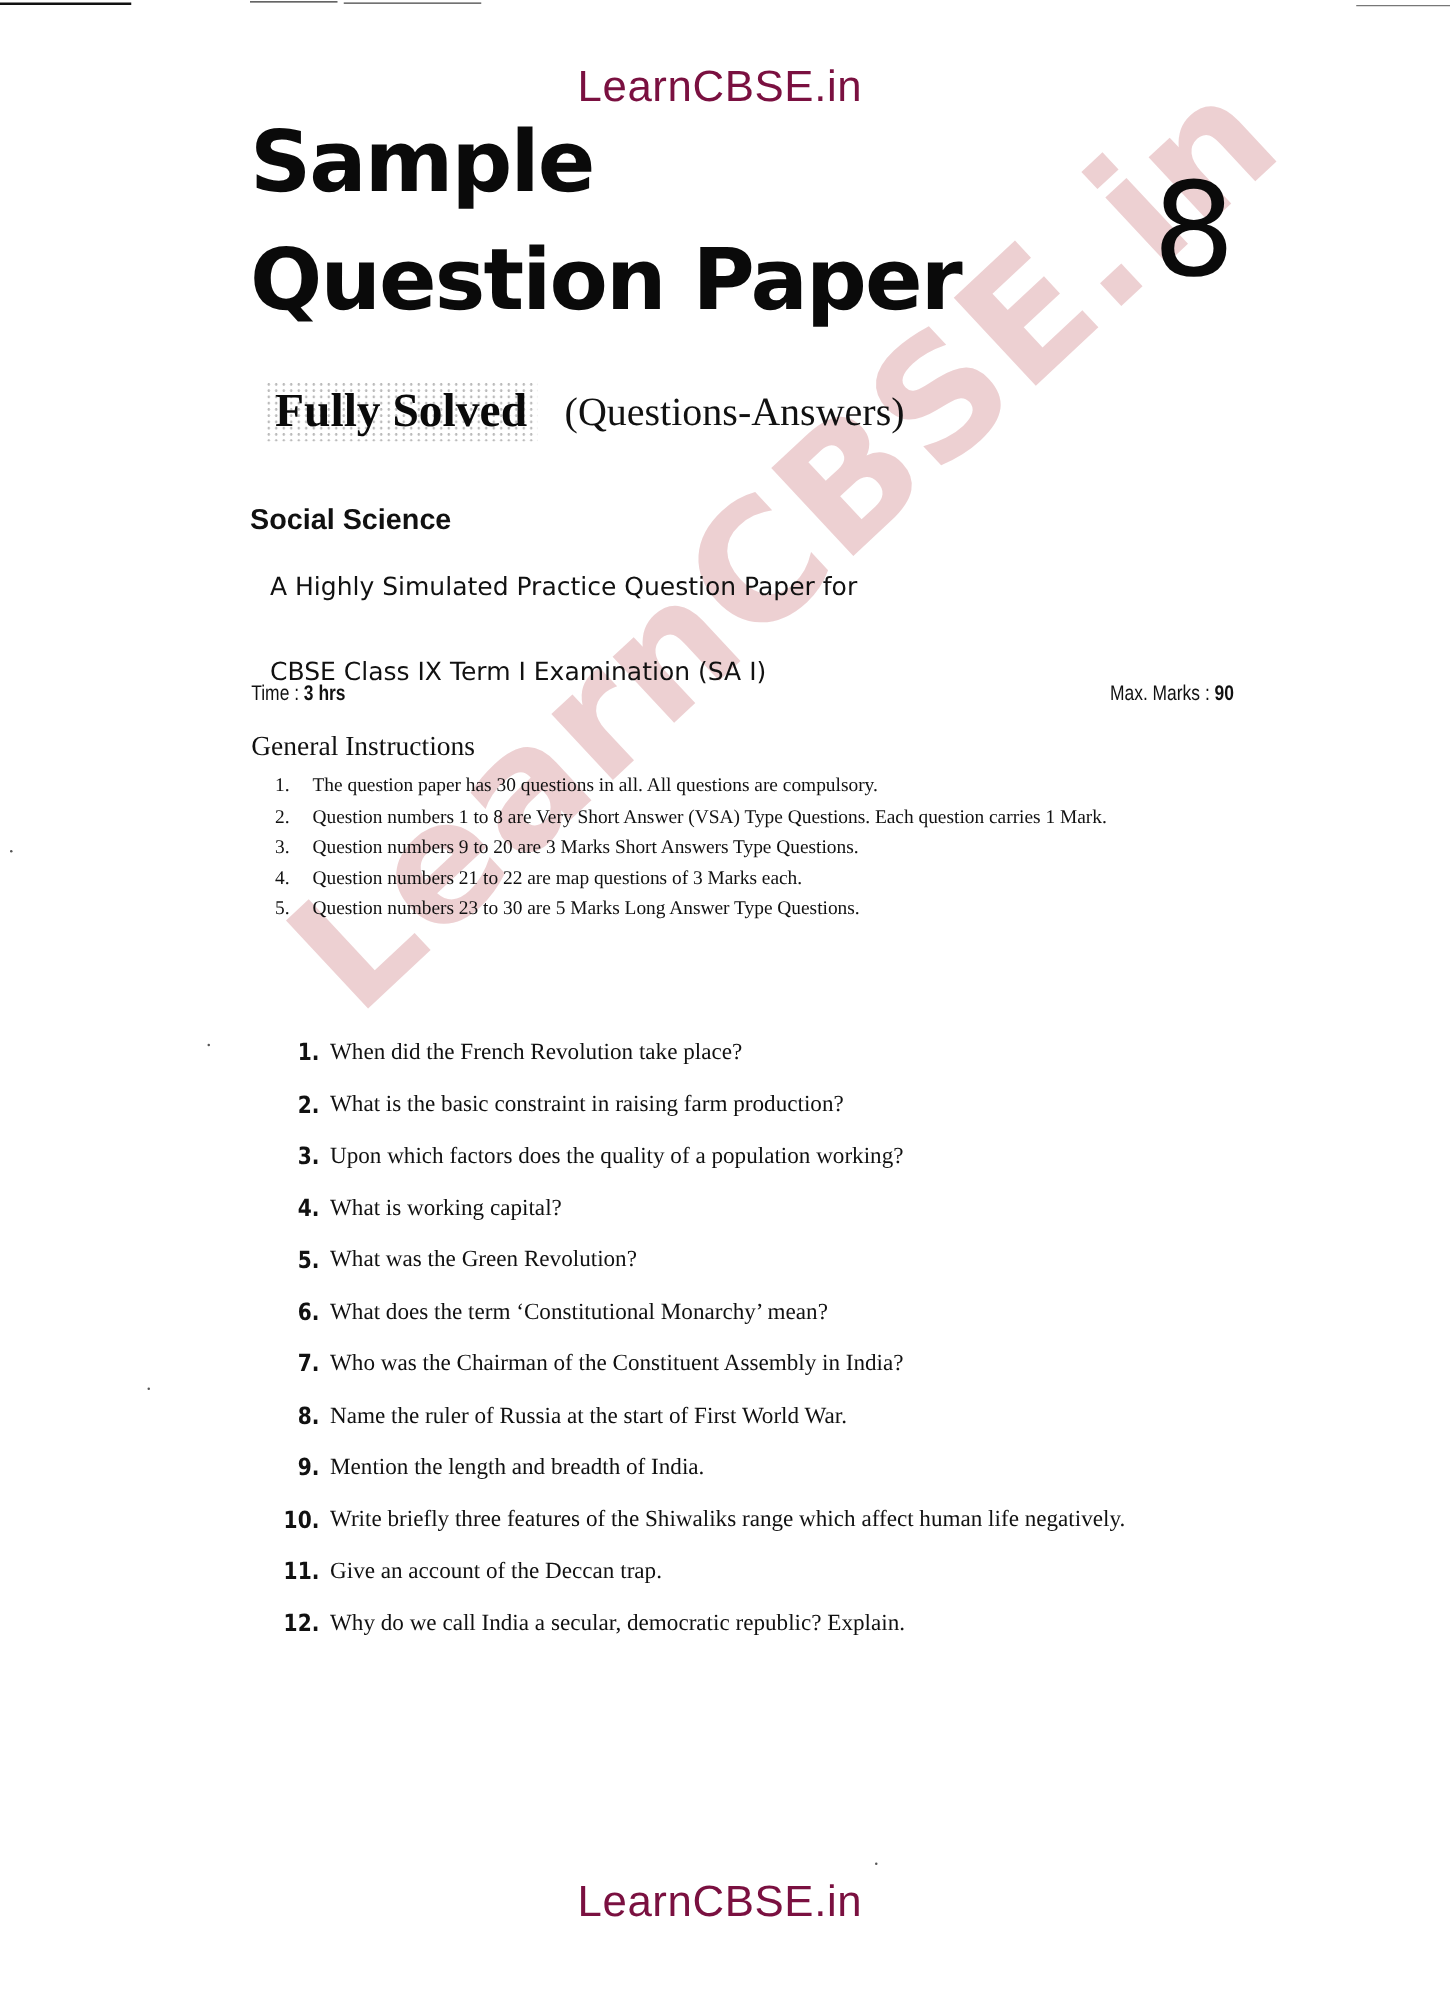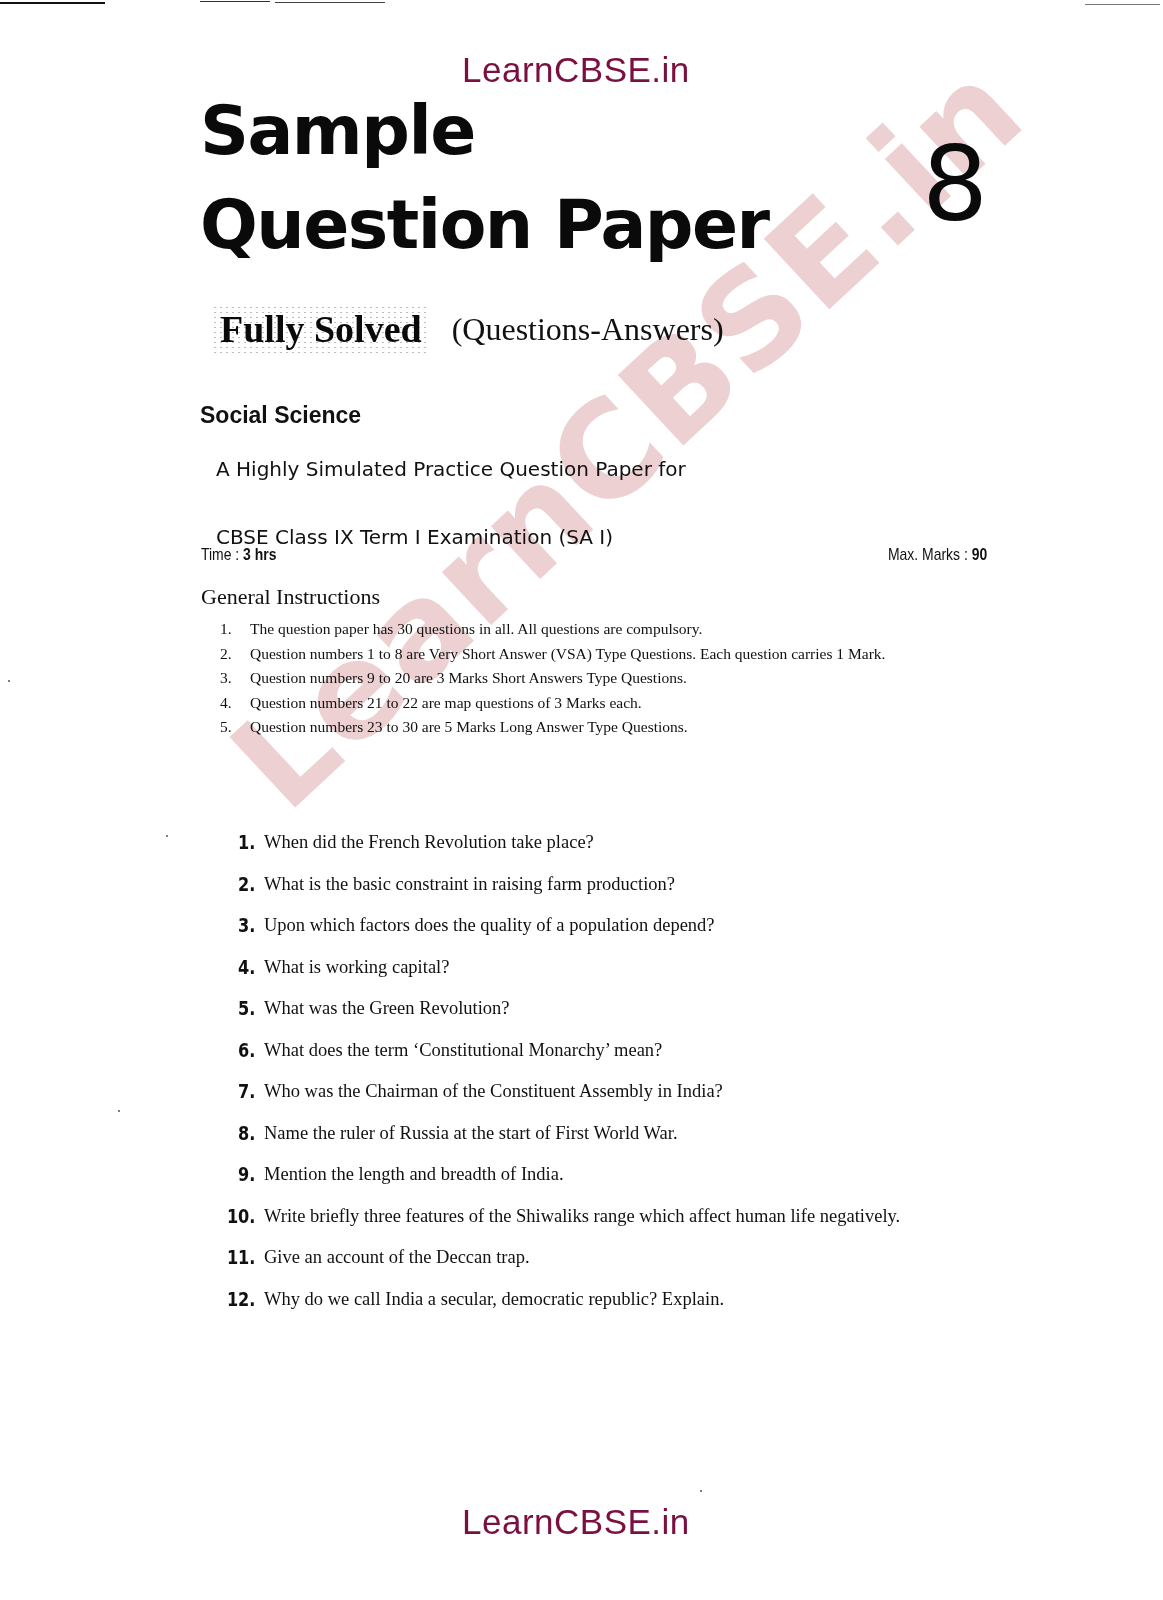--- a/index.html
+++ b/index.html
@@ -107,21 +107,21 @@
   <li>
       <span class="qnum">1.</span>
       <span class="qtxt">When did the French Revolution take place?</span>
     </li>
   <li>
       <span class="qnum">2.</span>
       <span class="qtxt">What is the basic constraint in raising farm production?</span>
     </li>
   <li>
       <span class="qnum">3.</span>
-      <span class="qtxt">Upon which factors does the quality of a population depend?</span>
+      <span class="qtxt">Upon which factors does the quality of a population working?</span>
     </li>
   <li>
       <span class="qnum">4.</span>
       <span class="qtxt">What is working capital?</span>
     </li>
   <li>
       <span class="qnum">5.</span>
       <span class="qtxt">What was the Green Revolution?</span>
     </li>
   <li>

